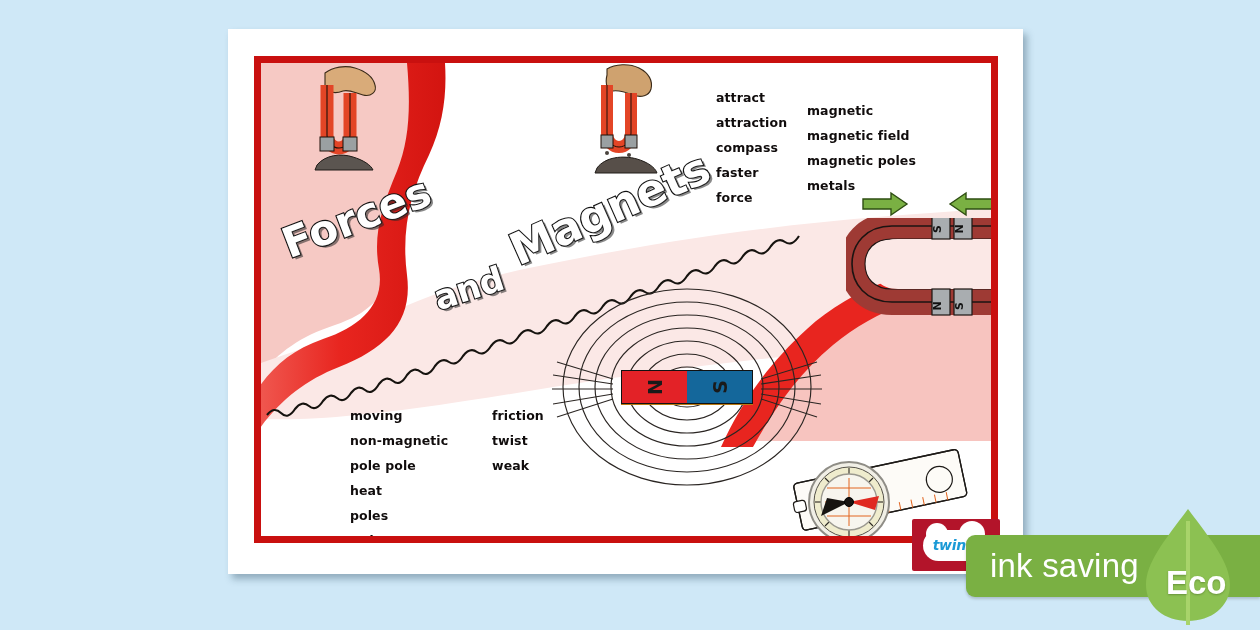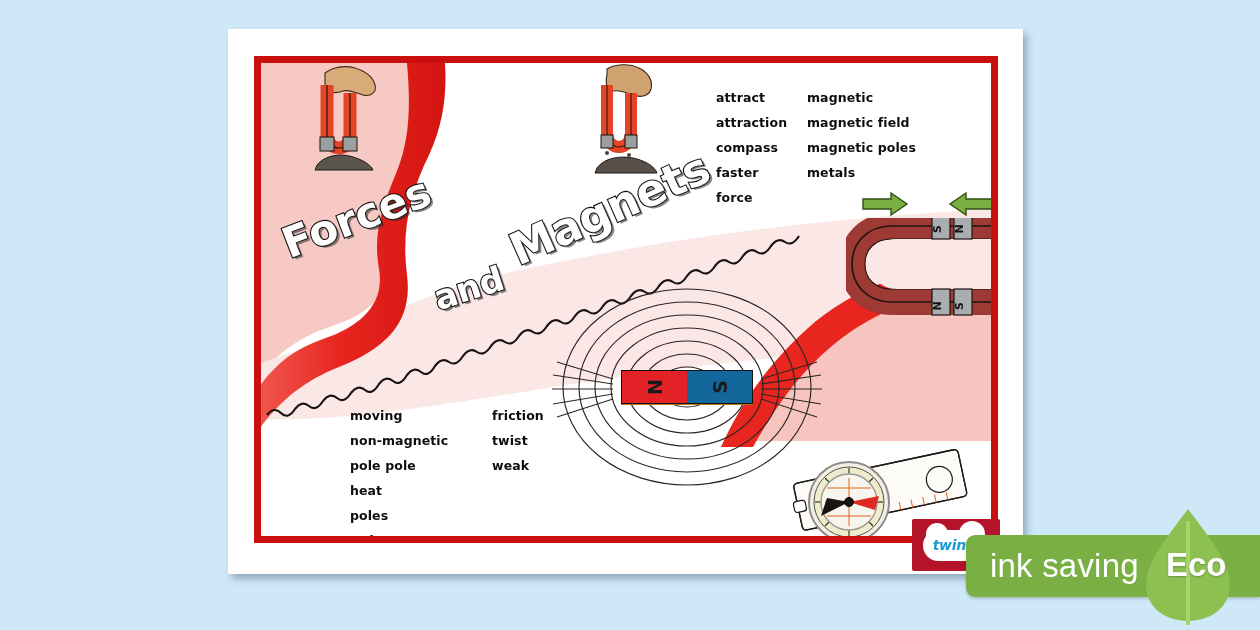--- a/index.html
+++ b/index.html
@@ -34,21 +34,21 @@
   .wcol{display:flex;flex-direction:column;}
   .word{
     font-family:"DejaVu Sans", sans-serif;
     font-size:12.5px;
     font-weight:600;
     color:#100c0c;
     line-height:25px;
     white-space:nowrap;
     letter-spacing:.1px;
   }
-  #wl-top{left:455px;top:22px;}
+  #wl-top{left:455px;top:22px;align-items:center;}
   #wl-top .wcol{width:91px;}
   #wl-bot{left:48px;top:340px;}
   #wl-bot .wcol{width:101px;margin-left:41px;}
 
   
   #title{
     position:absolute;left:4px;top:92px;width:460px;height:130px;
     pointer-events:none;
   }
   .tword{
@@ -125,21 +125,21 @@
   }
   #eco-leaf{
     position:absolute;left:176px;top:-28px;width:92px;height:118px;
   }
   #eco-ink{
     position:absolute;left:24px;top:12px;
     font-size:33px;color:#fff;font-family:"Liberation Sans", sans-serif;
     letter-spacing:.2px;
   }
   #eco-word{
-    position:absolute;left:200px;top:11px;
+    position:absolute;left:200px;top:29px;
     font-size:33px;font-weight:700;color:#fff;
     font-family:"Liberation Sans", sans-serif;
     text-shadow:0 1px 2px rgba(60,90,30,.45);
   }
 </style>
 </head>
 <body>
 
 <div id="sheet">
   <div id="frame">

